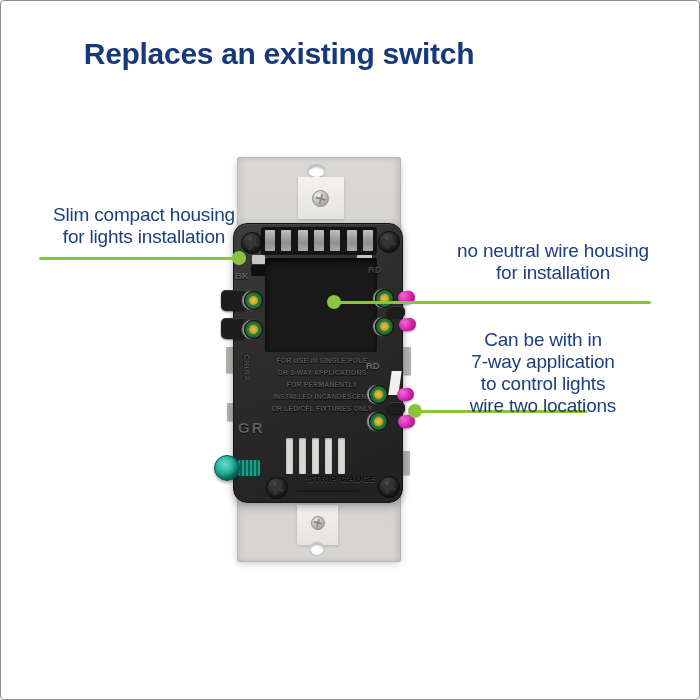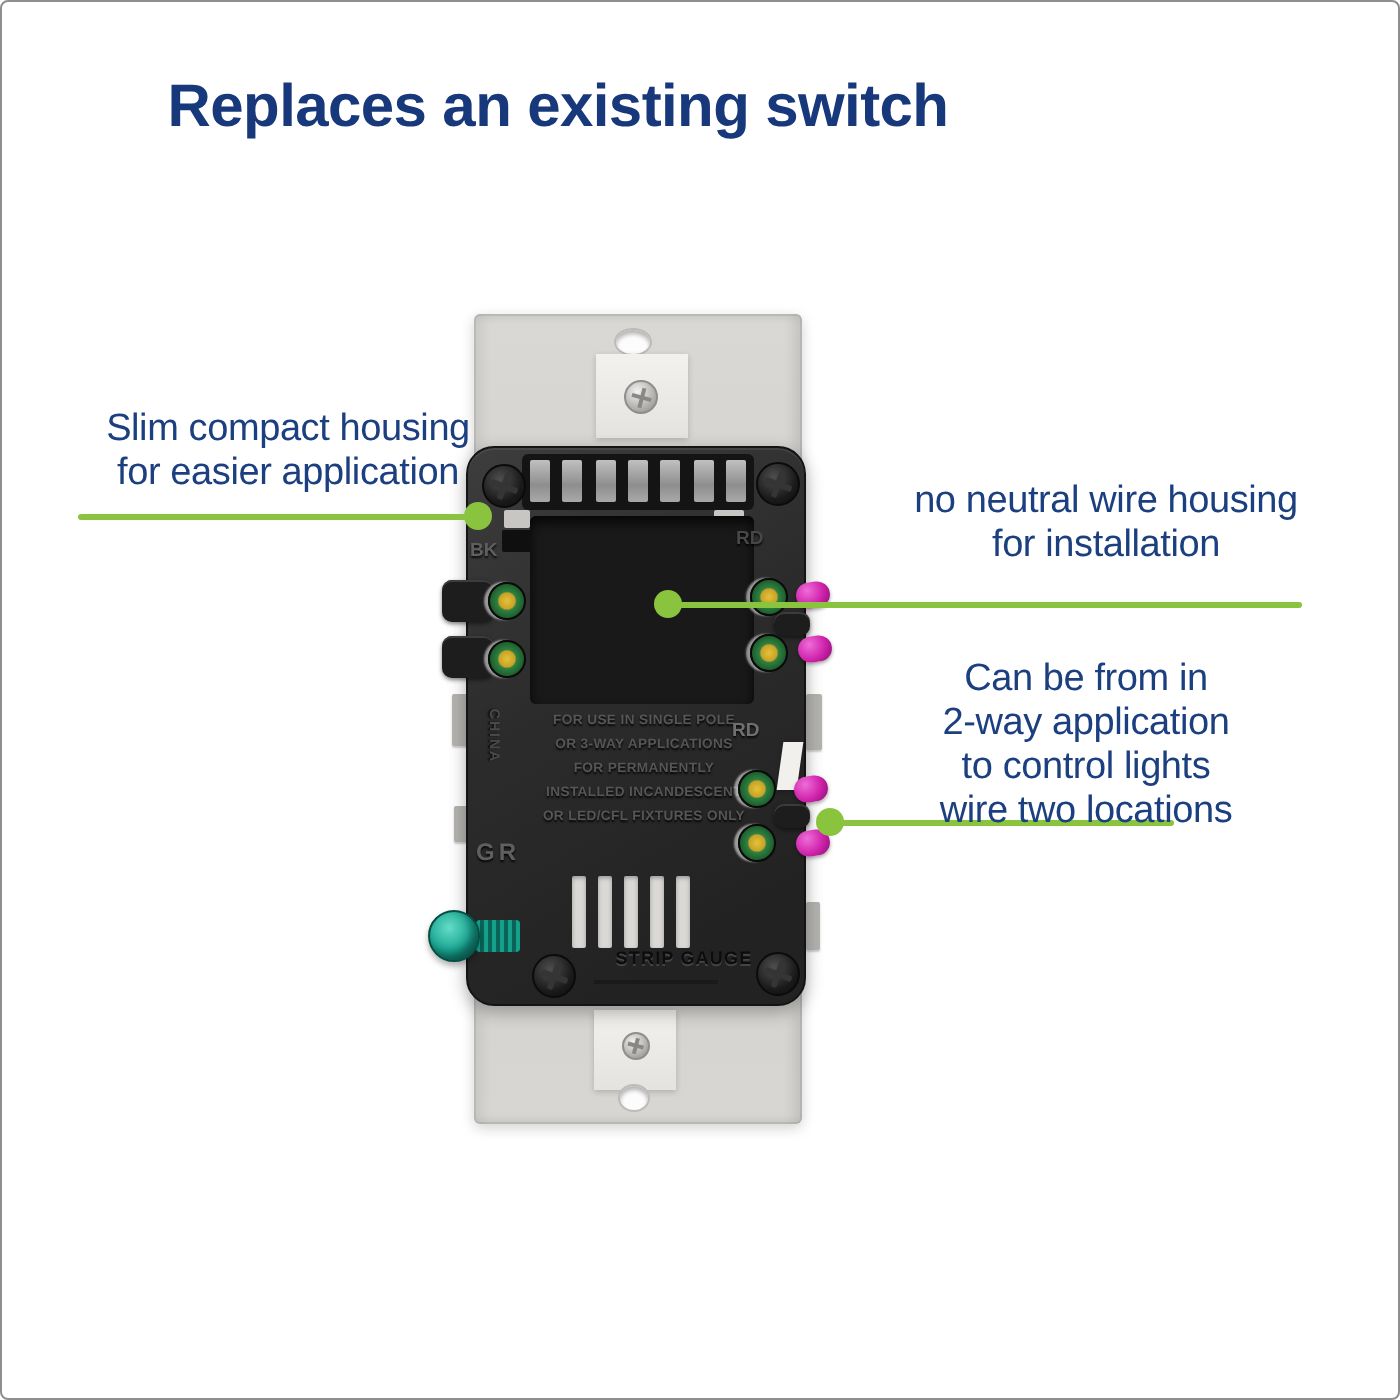--- a/index.html
+++ b/index.html
@@ -116,21 +116,21 @@
     box-shadow:inset 0 1px 2px rgba(0,0,0,.3);}
   .ss1{left:285px;} .ss2{left:298px;} .ss3{left:311px;} .ss4{left:324px;} .ss5{left:337px;}
   .strip-label{left:301px;top:473px;width:80px;text-align:center;font-size:9px;font-weight:bold;
     letter-spacing:.6px;color:#0c0c0c;text-shadow:0 1px 0 rgba(110,110,110,.45);}
   .strip-underline{left:296px;top:489px;width:62px;height:2px;background:#1a1a1a;}
 
   .mlabel{font-weight:bold;color:#5f5f5f;text-shadow:0 1px 1px rgba(0,0,0,.8);}
   .lb-bk{left:234px;top:269px;font-size:9.5px;}
   .lb-rdtop{left:367px;top:263px;font-size:9.5px;color:#474747;}
   .lb-rdmid{left:365px;top:359px;font-size:9.5px;color:#707070;}
-  .lb-gr{left:237px;top:418px;font-size:12px;letter-spacing:2px;}
+  .lb-gr{left:237px;top:418px;font-size:15px;letter-spacing:2px;}
   .lb-china{left:226px;top:362px;width:36px;height:10px;font-size:7px;color:#4a4a4a;
     transform:rotate(90deg);text-align:center;letter-spacing:1px;}
 </style>
 </head>
 <body>
 
 <div class="canvas">
 
   <div class="abs title">Replaces an existing switch</div>
 
@@ -213,26 +213,26 @@
 
   <div class="abs gline gl-left"></div>
   <div class="abs gdot gd-left"></div>
   <div class="abs gline gl-mid"></div>
   <div class="abs gdot gd-mid"></div>
   <div class="abs gline gl-3way"></div>
   <div class="abs gdot gd-3way"></div>
 
   <div class="abs callout co-left">
     <span class="cline">Slim compact housing</span>
-    <span class="cline">for easier application</span>
+    <span class="cline">for lights installation</span>
   </div>
   <div class="abs callout co-wiring">
     <span class="cline">no neutral wire housing</span>
     <span class="cline">for installation</span>
   </div>
   <div class="abs callout co-3way">
-    <span class="cline">Can be from in</span>
-    <span class="cline">2-way application</span>
+    <span class="cline">Can be with in</span>
+    <span class="cline">7-way application</span>
     <span class="cline">to control lights</span>
     <span class="cline">wire two locations</span>
   </div>
 
 </div>
 
 </body></html>

